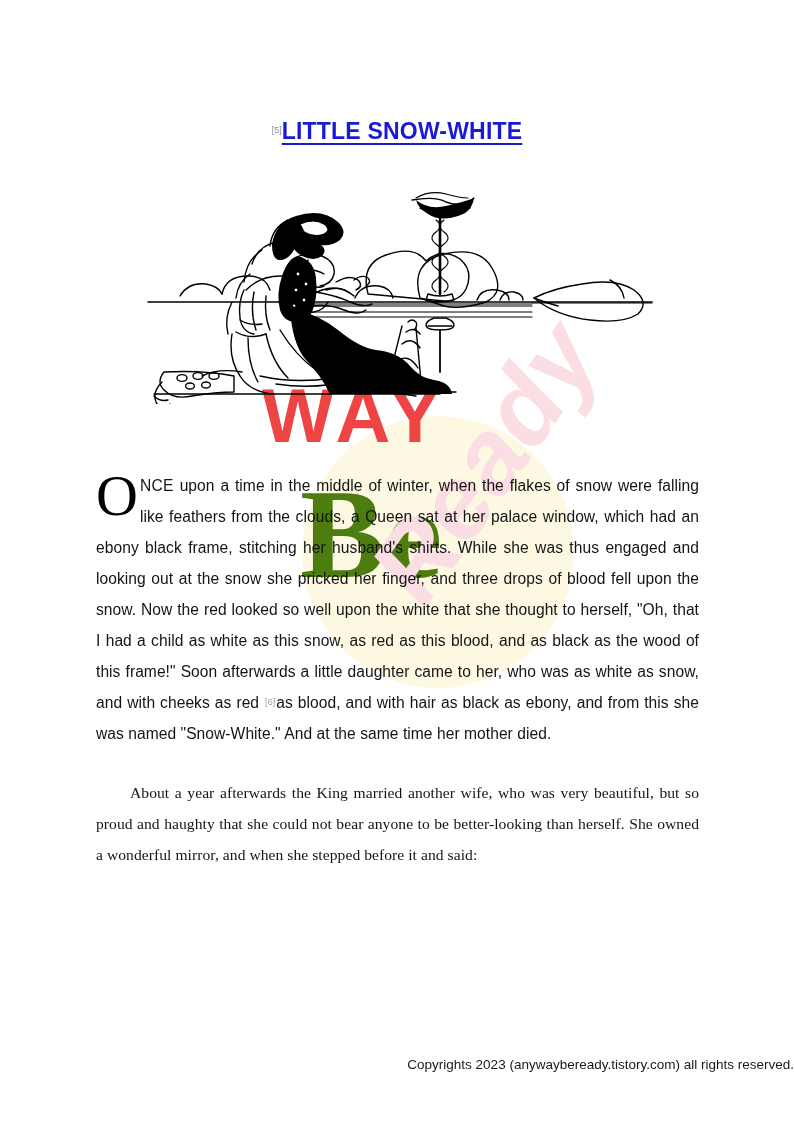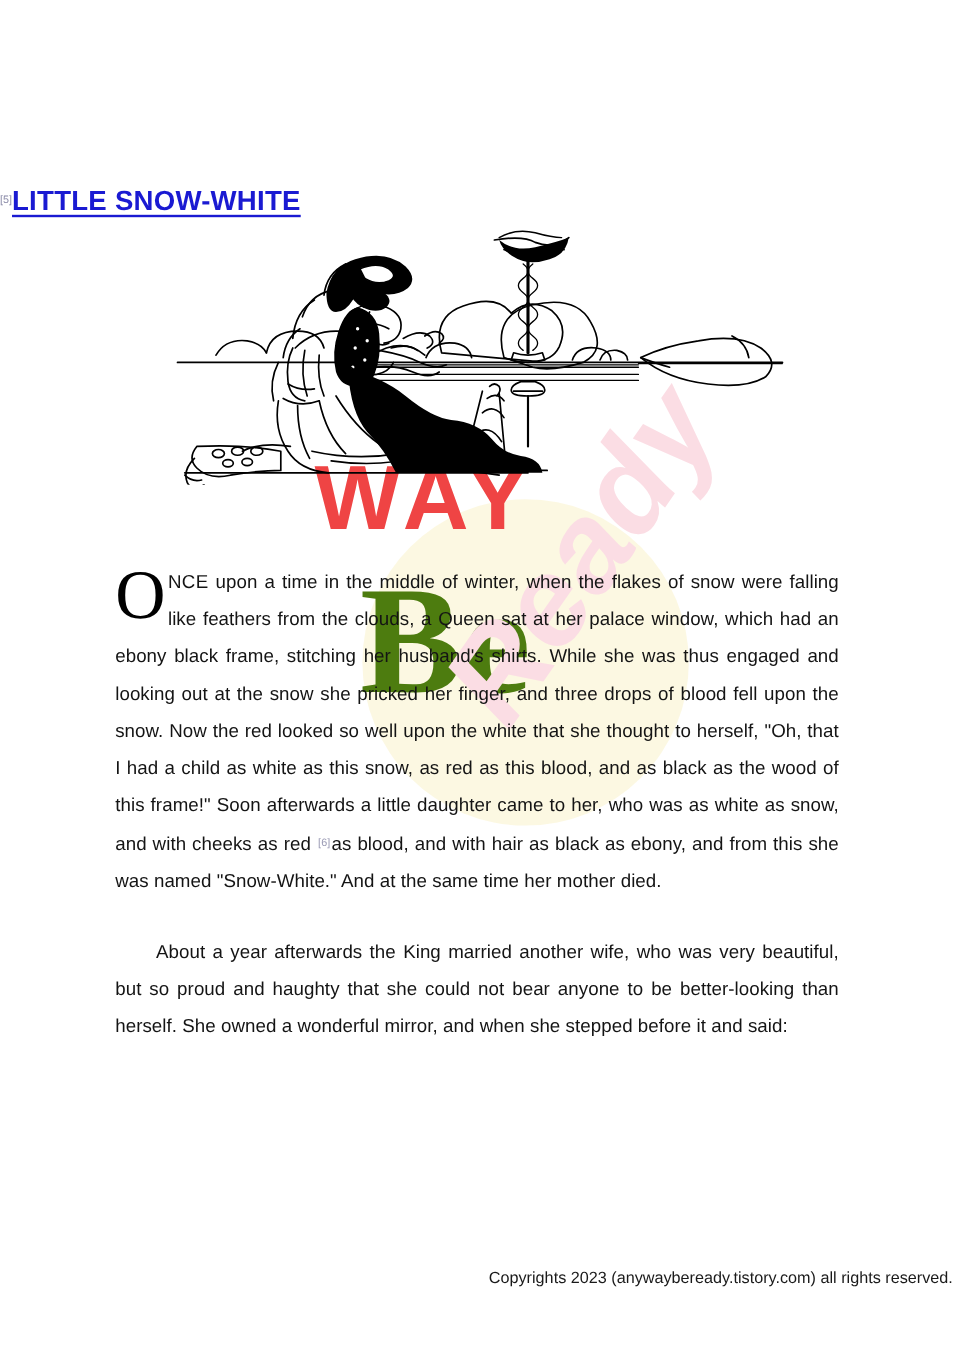--- a/index.html
+++ b/index.html
@@ -77,21 +77,21 @@
     position: relative;
     z-index: 2;
   }
 
   
   .title-block {
     position: absolute;
     left: 0;
     top: 118px;
     width: 794px;
-    margin-top: 36px;
+    text-align: center;
   }
   .title-wrap {
     display: inline-block;
     position: relative;
     white-space: nowrap;
   }
   .page-ref {
     font-size: 9px;
     color: #8a8aa8;
     vertical-align: 6px;
@@ -125,21 +125,21 @@
     width: 603px;
   }
   p.para {
     margin: 0;
     font-size: 15.6px;
     line-height: 31px;
     text-align: justify;
     color: #141414;
     letter-spacing: 0.05px;
   }
-  p.para + p.para { margin-top: 28px; }
+  p.para + p.para { margin-top: 28px; font-family: Liberation Serif, serif; }
   p.para.indent { text-indent: 34px; }
 
   .dropcap {
     float: left;
     font-family: "Liberation Serif", serif;
     font-size: 58px;
     line-height: 48px;
     margin: 2px 2px 0 0;
     color: #000000;
   }

